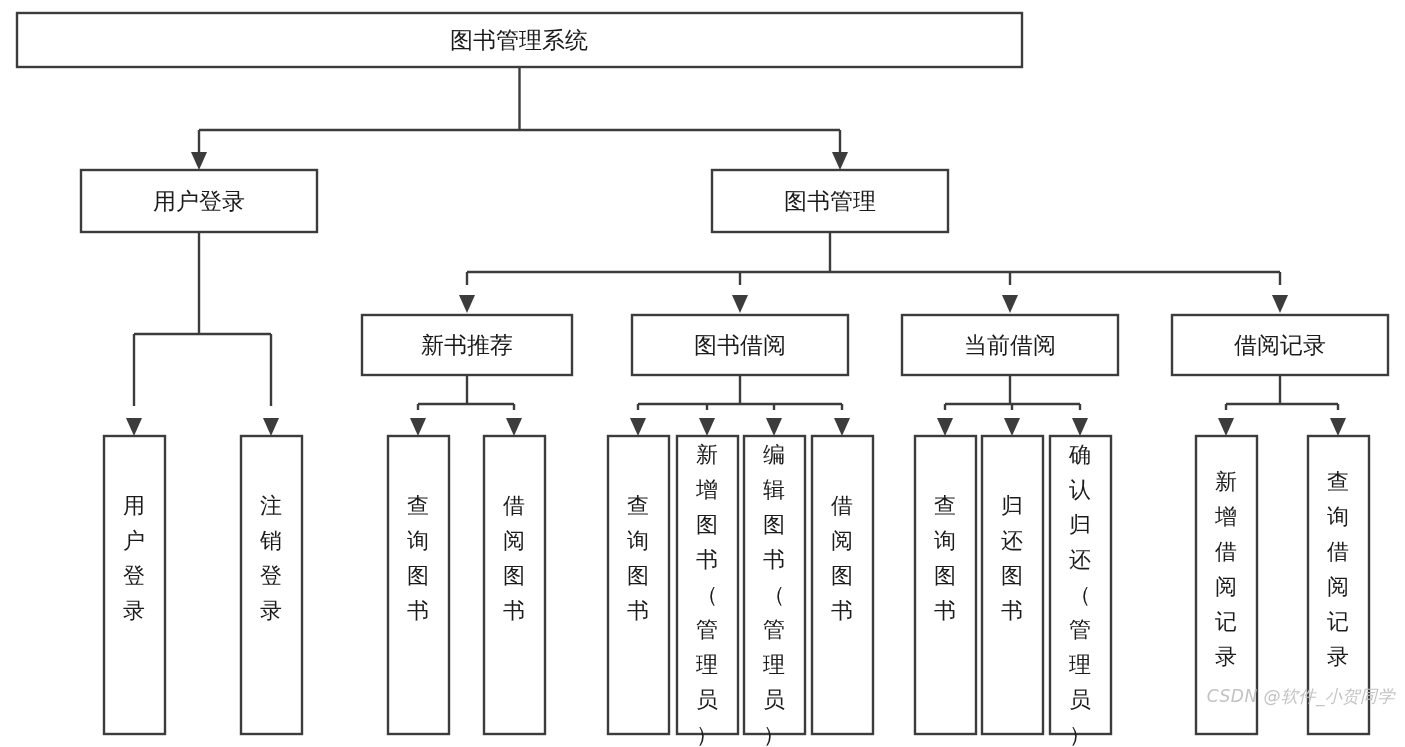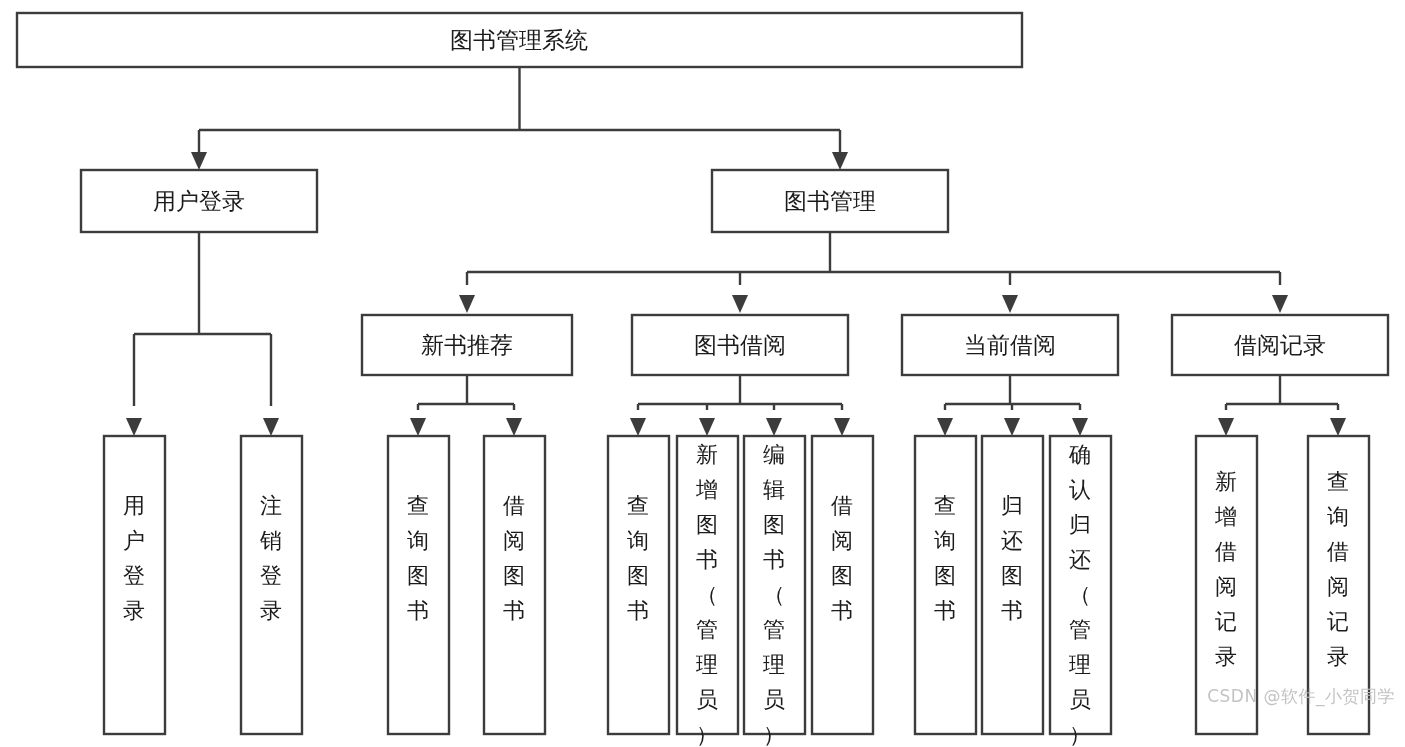--- a/index.html
+++ b/index.html
@@ -53,20 +53,21 @@
   .watermark {
     position: absolute;
     right: 10px;
     bottom: 6px;
     color: #c3c3c3;
     font-size: 17px;
     font-family: "DejaVu Sans", "Liberation Sans", sans-serif;
     letter-spacing: 0.5px;
     white-space: nowrap;
     user-select: none;
+    font-style: italic;
   }
 </style>
 </head>
 <body>
 
 <div id="diagram-root">
   <svg width="1405" height="747" viewBox="0 0 1405 747" xmlns="http://www.w3.org/2000/svg">
 
     <defs>
       <g id="ah">

